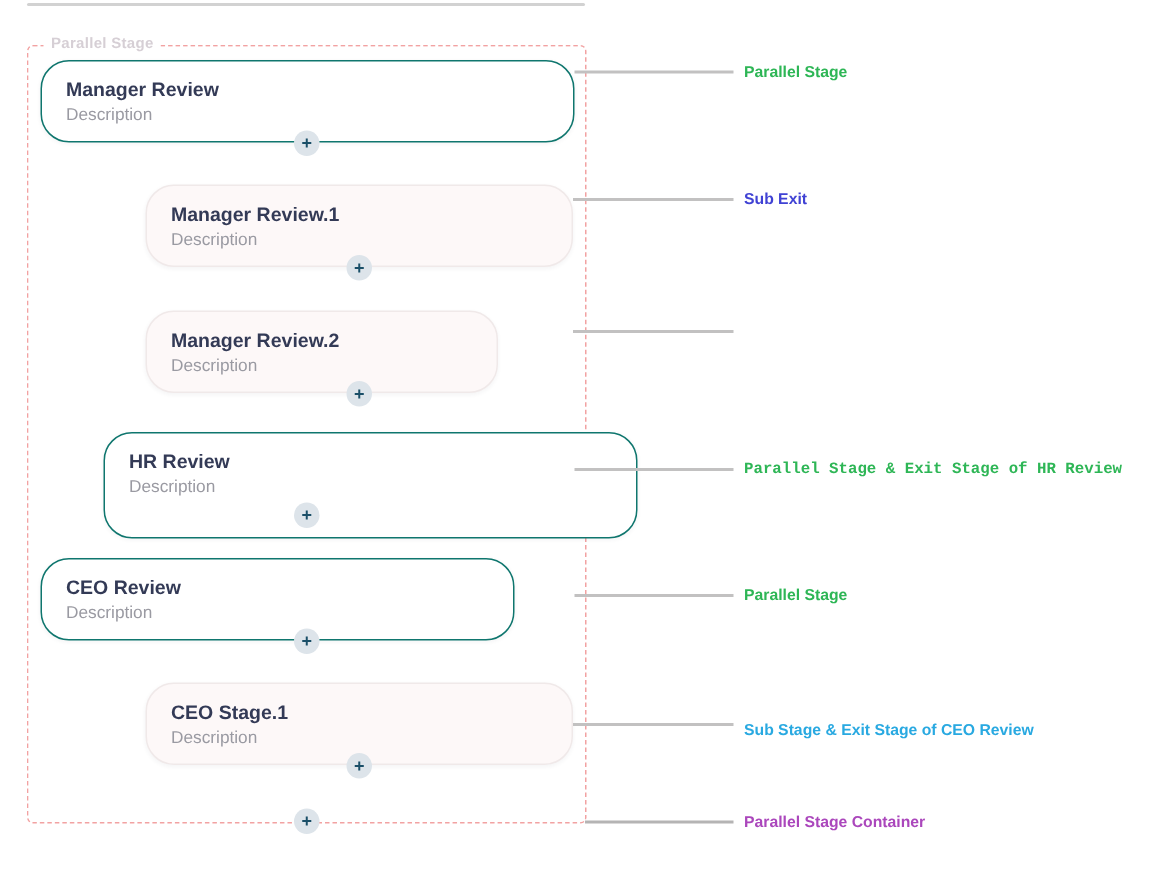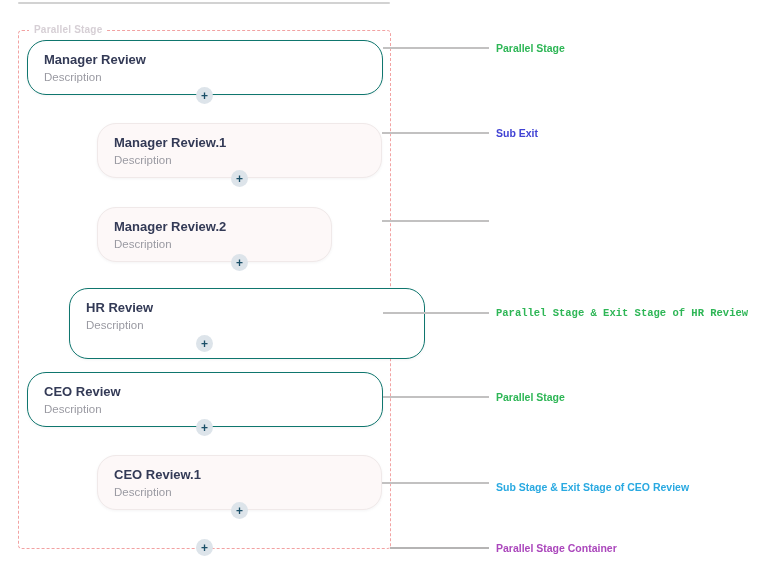--- a/index.html
+++ b/index.html
@@ -101,30 +101,30 @@
   </button>
 
   <div class="card" style="left:44px;top:288px;width:356px;height:71px;margin-left:25px;">
     <div class="card-title">HR Review</div>
     <div class="card-desc">Description</div>
   </div>
   <button class="plus-btn" style="left:196px;top:335px;">
     <span class="plus-glyph">+</span>
   </button>
 
-  <div class="card" style="left:27px;top:372px;width:356px;height:55px;">
+  <div class="card" style="left:27px;top:372px;width:316px;height:55px;">
     <div class="card-title">CEO Review</div>
     <div class="card-desc">Description</div>
   </div>
   <button class="plus-btn" style="left:196px;top:419px;">
     <span class="plus-glyph">+</span>
   </button>
 
   <div class="card sub" style="left:97px;top:455px;width:285px;height:55px;">
-    <div class="card-title">CEO Review.1</div>
+    <div class="card-title">CEO Stage.1</div>
     <div class="card-desc">Description</div>
   </div>
   <button class="plus-btn" style="left:231px;top:502px;">
     <span class="plus-glyph">+</span>
   </button>
 
   <button class="plus-btn" style="left:196px;top:539px;">
     <span class="plus-glyph">+</span>
   </button>
 

